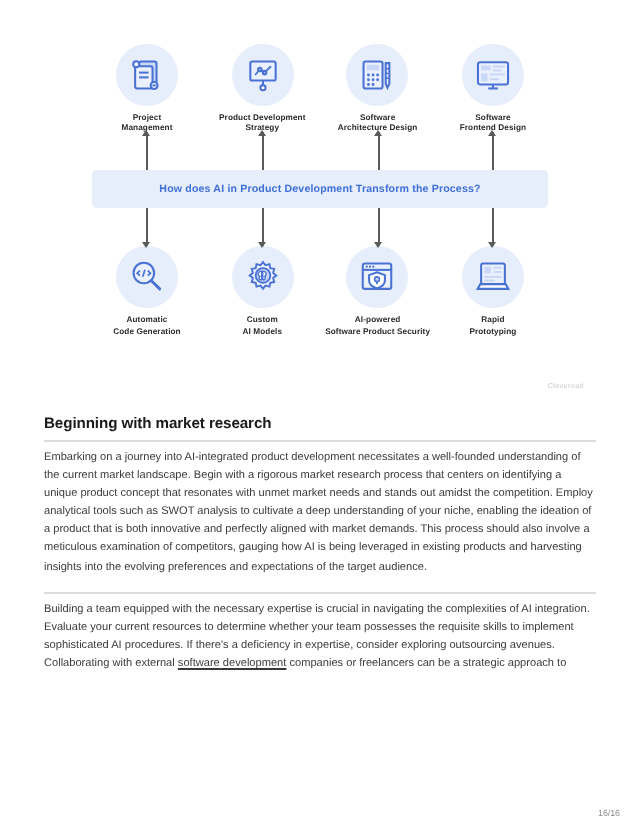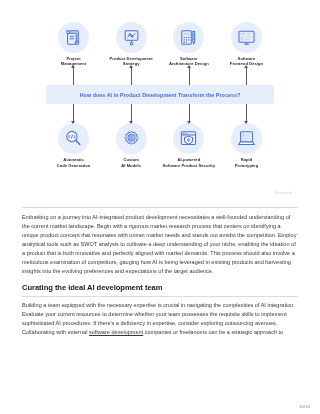--- a/index.html
+++ b/index.html
@@ -329,25 +329,25 @@
 
     </div>
   </div>
 
   <div class="watermark">Cleveroad</div>
 </div>
 
 <div class="article">
 
   <div class="section">
+    <h2 class="section-heading">Beginning with market research</h2>
     <div class="rule"></div>
     <p class="body-text">Embarking on a journey into AI-integrated product development necessitates a well-founded understanding of the current market landscape. Begin with a rigorous market research process that centers on identifying a unique product concept that resonates with unmet market needs and stands out amidst the competition. Employ analytical tools such as SWOT analysis to cultivate a deep understanding of your niche, enabling the ideation of a product that is both innovative and perfectly aligned with market demands. This process should also involve a meticulous examination of competitors, gauging how AI is being leveraged in existing products and harvesting insights into the evolving preferences and expectations of the target audience.</p>
   </div>
 
   <div class="section">
-    <h2 class="section-heading">Curating the ideal AI development team</h2>
     <div class="rule"></div>
     <p class="body-text"><span>Building a team equipped with the necessary expertise is crucial in navigating the complexities of AI integration. Evaluate your current resources to determine whether your team possesses the requisite skills to implement sophisticated AI procedures. If there's a deficiency in expertise, consider exploring outsourcing avenues. Collaborating with external </span><a class="link" href="#">software development</a><span> companies or freelancers can be a strategic approach to</span></p>
   </div>
 
 </div>
 
 <div class="page-number">16/16</div>
 
 </body></html>

